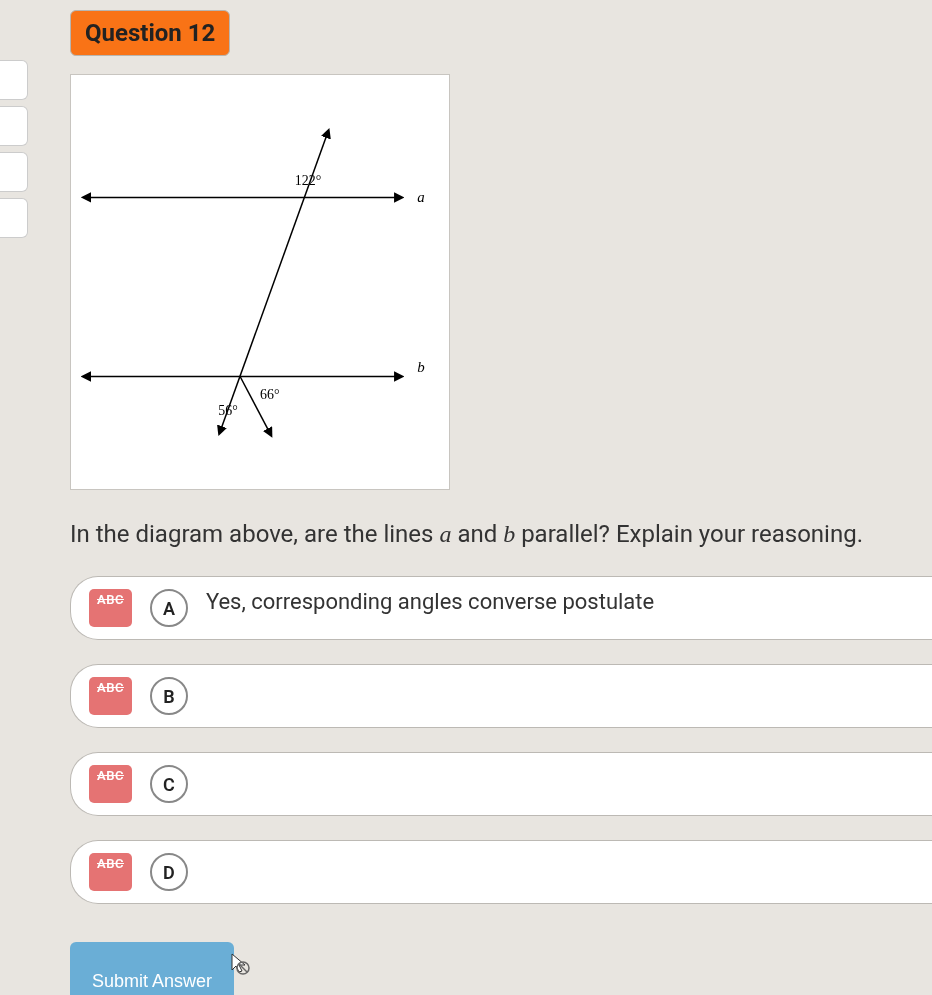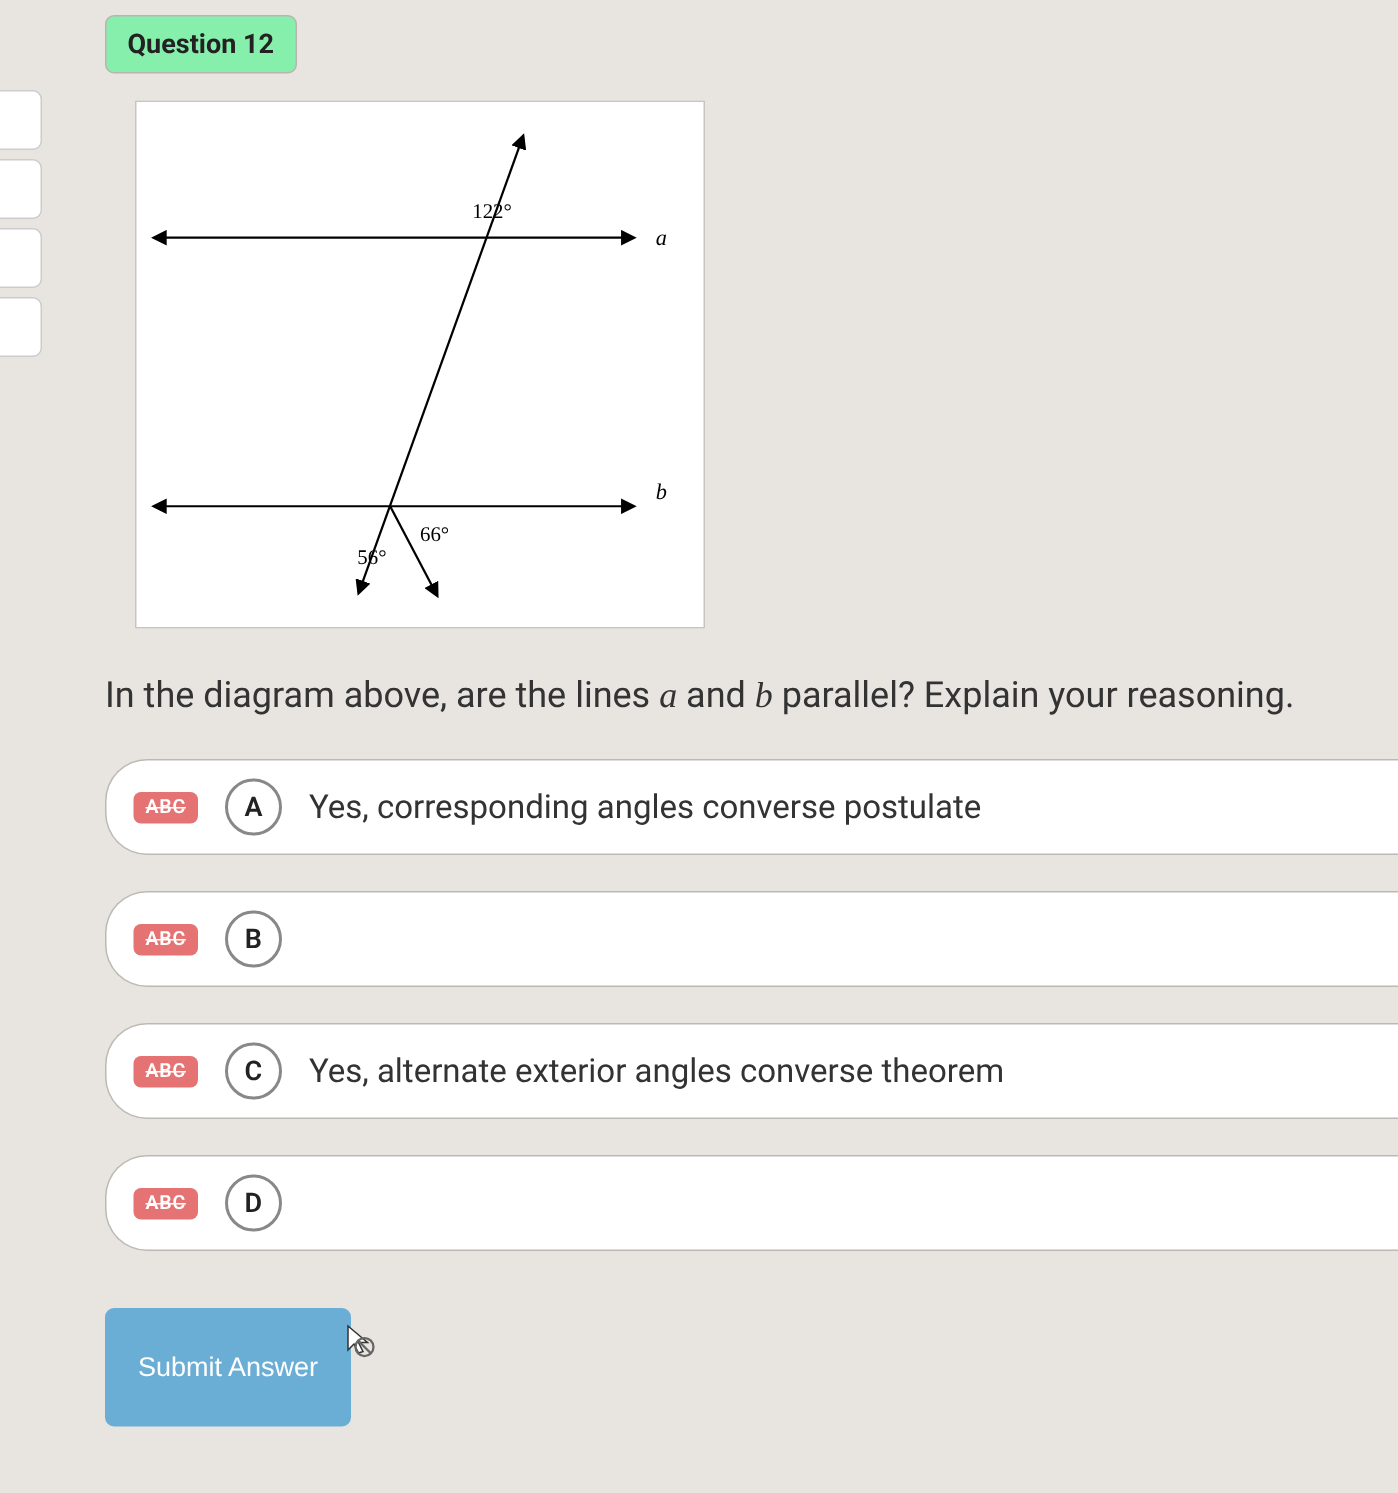--- a/index.html
+++ b/index.html
@@ -30,54 +30,52 @@
   .page {
     position: absolute;
     left: 60px;
     top: 0;
     right: 0;
     bottom: 0;
     padding: 10px 0 20px 10px;
   }
   .question-tab {
     display: inline-block;
-    background: #86efac;
+    background: #f97316;
     border: 1px solid #b8b5b0;
     border-radius: 6px;
     padding: 8px 14px;
     font-weight: 700;
-    font-size: 18px;
+    font-size: 24px;
     color: #222;
     margin-bottom: 18px;
   }
   .diagram-box {
     background: #fff;
     border: 1px solid #c8c5c0;
     width: 380px;
-    height: 352px;
+    height: 416px;
     position: relative;
     margin-bottom: 30px;
-    margin-left: 20px;
   }
   .diagram-box svg { width: 100%; height: 100%; }
   .question-text {
     font-size: 24px;
     color: #333;
     margin-bottom: 28px;
   }
   .question-text .var { font-style: italic; font-family: Georgia, serif; }
   .answers { display: flex; flex-direction: column; gap: 24px; }
   .answer-row {
     background: #fff;
     border: 1px solid #bcb9b4;
     border-right: none;
     border-radius: 28px 0 0 28px;
     padding: 12px 20px 12px 18px;
     display: flex;
-    align-items: center;
     gap: 18px;
     min-height: 56px;
   }
   .badge {
     background: #e57373;
     color: #fff;
     font-size: 13px;
     font-weight: 600;
     text-decoration: line-through;
     padding: 3px 8px;
@@ -171,21 +169,20 @@
     </div>
 
     <div class="answer-row">
       <span class="badge">ABC</span>
       <span class="letter-circle">B</span>
     </div>
 
     <div class="answer-row">
       <span class="badge">ABC</span>
       <span class="letter-circle">C</span>
-      <span class="answer-text">Yes, alternate exterior angles converse theorem</span>
     </div>
 
     <div class="answer-row">
       <span class="badge">ABC</span>
       <span class="letter-circle">D</span>
     </div>
 
   </div>
 
   <button class="submit-btn">

